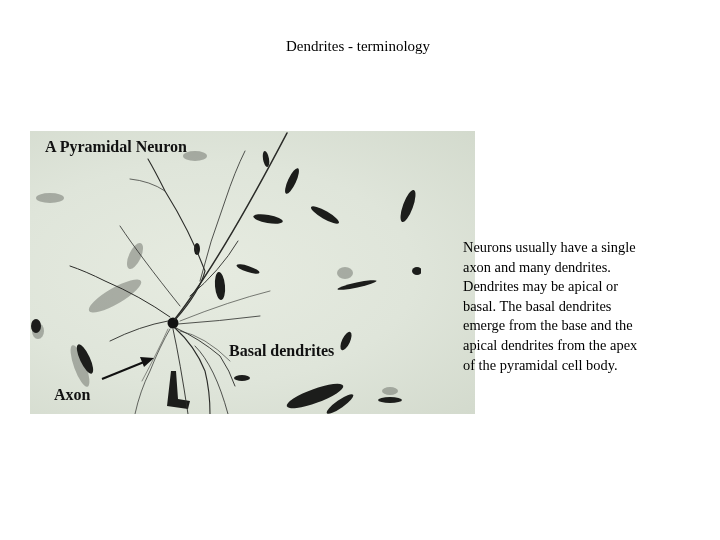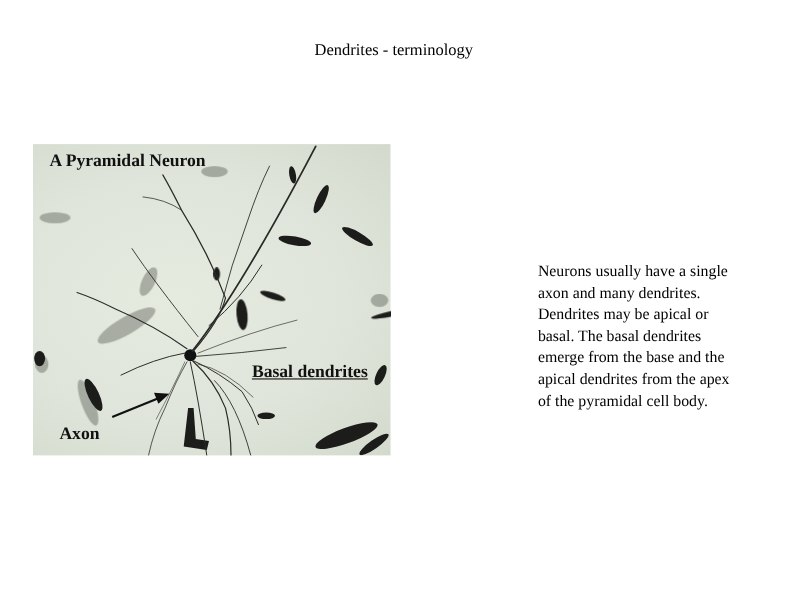--- a/index.html
+++ b/index.html
@@ -1,31 +1,31 @@
 <!DOCTYPE html>
 <html><head>
   <meta charset="utf-8">
   <style>
     html, body { margin: 0; padding: 0; background: #ffffff; }
     body { width: 720px; height: 540px; position: relative; overflow: hidden;
            font-family: "Liberation Serif", "DejaVu Serif", serif; color: #000; }
     .slide-title { position: absolute; top: 37px; left: 0; width: 716px; text-align: center;
                    font-size: 15px; line-height: 18px; }
-    .figure { position: absolute; left: 30px; top: 131px; width: 325px; height: 283px;
+    .figure { position: absolute; left: 30px; top: 131px; width: 445px; height: 283px;
               background: radial-gradient(ellipse at 40% 50%, #e6ebe0 0%, #dfe5da 55%, #d3dacd 100%);
               overflow: hidden; }
     .figure svg { position: absolute; left: 0; top: 0; }
     .fig-label { position: absolute; font-weight: bold; font-size: 16px; line-height: 18px;
                  color: #111; white-space: nowrap; }
     .lbl-title { left: 15px; top: 7px; }
     .lbl-apical { left: 229px; top: 93px; }
-    .lbl-basal { left: 199px; top: 199px; text-decoration: underline; }
+    .lbl-basal { left: 199px; top: 211px; }
     .lbl-axon { left: 24px; top: 255px; }
     .side-text { position: absolute; left: 463px; top: 238px; width: 180px;
-                 font-size: 14.4px; line-height: 19.6px; margin-left: 26px; }
+                 font-size: 14.4px; line-height: 19.6px; }
   </style>
 </head>
 <body>
 
 <div class="slide-title">Dendrites - terminology</div>
 
 <div class="figure">
   <svg width="391" height="283" viewBox="0 0 391 283">
 
     <g fill="#3a3d38" opacity="0.35">

